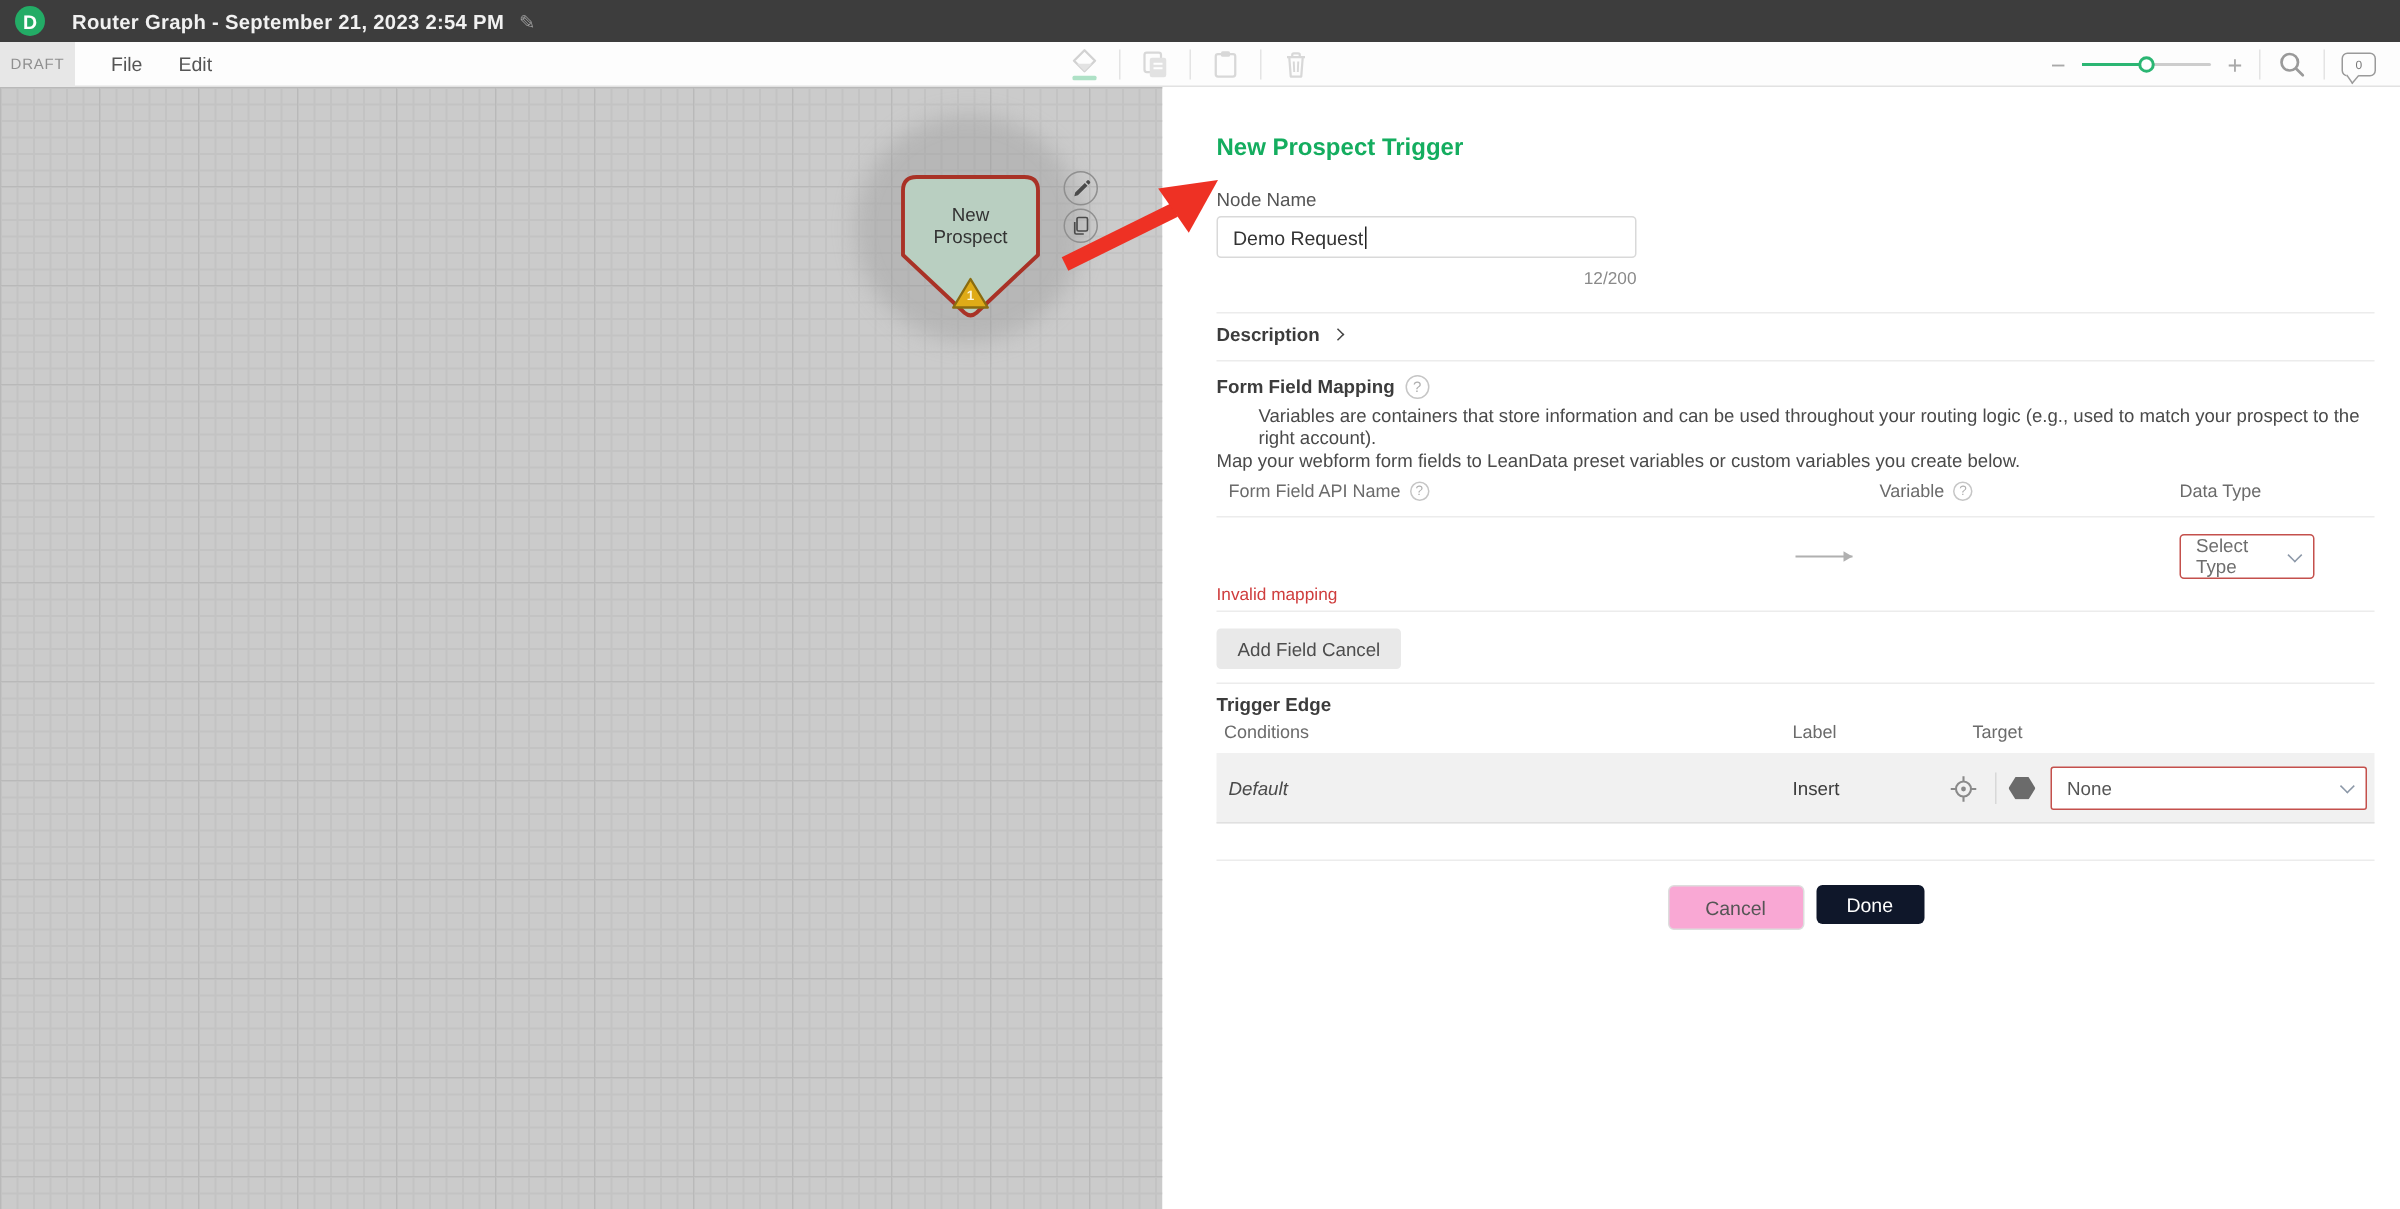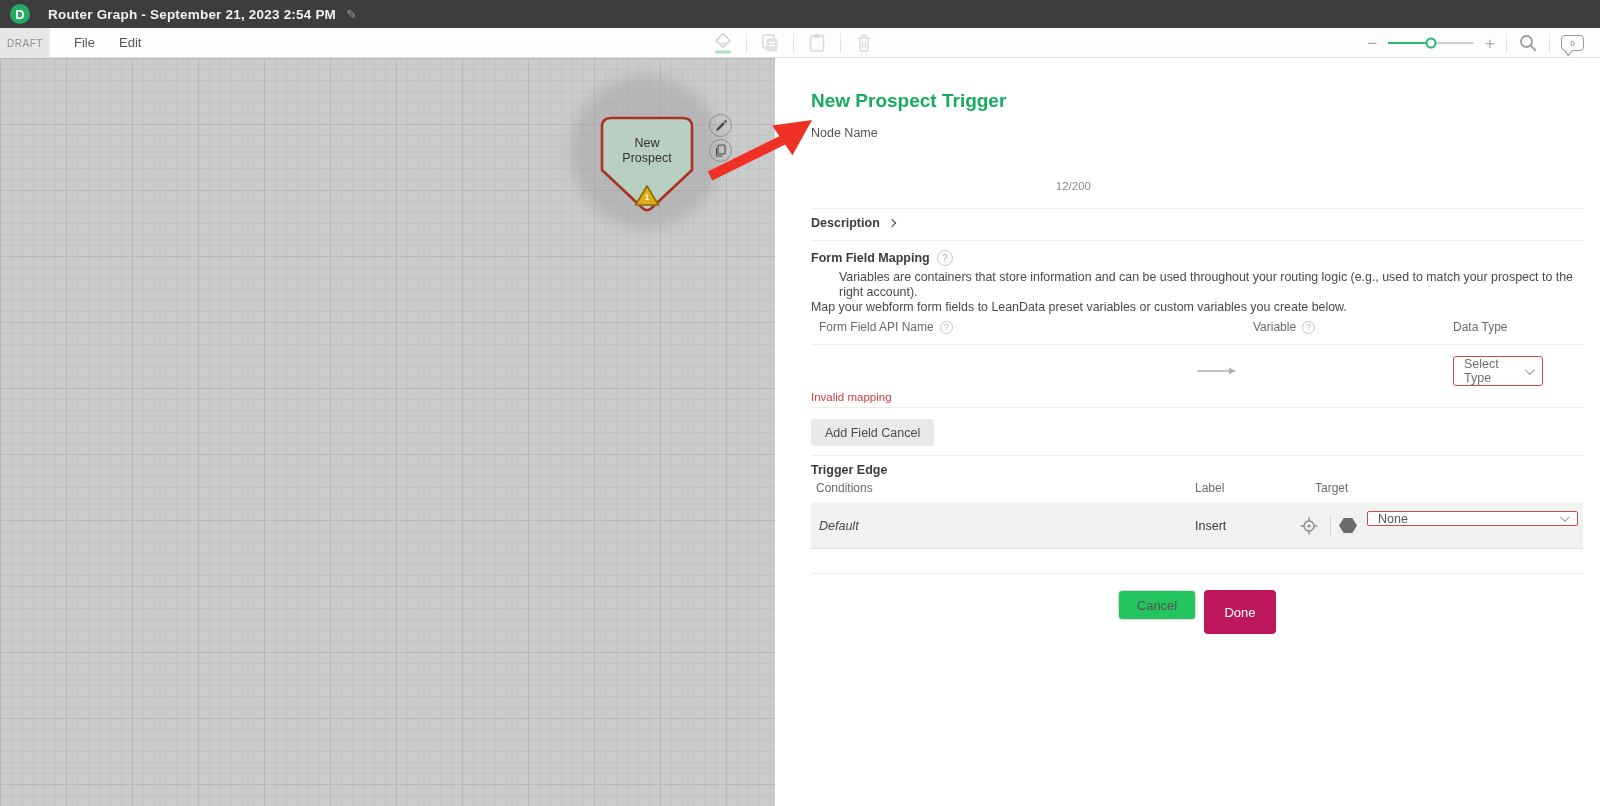--- a/index.html
+++ b/index.html
@@ -46,21 +46,21 @@
   .node-label { position:absolute; left:599px; top:78px; width:96px; text-align:center; font-size:12.5px; color:#333; line-height:15px; padding:0 12px; }
   .warn-svg { position:absolute; left:634px; top:126px; }
   .warn-num { position:absolute; left:634px; top:134px; width:26px; text-align:center; font-size:9px; font-weight:bold; color:#fdf6da; }
   .node-actions { position:absolute; left:709px; top:56px; display:flex; flex-direction:column; gap:2px; }
   .circ-btn { width:23px; height:23px; border-radius:50%; border:1.4px solid #8f8f8f; display:flex; align-items:center; justify-content:center; background:transparent; }
   .arrow-overlay { position:absolute; left:690px; top:102px; width:140px; height:95px; z-index:40; pointer-events:none; }
 
   
   .panel { position:relative; flex:1; background:#fff; height:748px; }
   .hr { position:absolute; left:36px; right:17px; height:1px; background:#ececec; }
-  .p-title { position:absolute; left:36px; top:32px; font-size:19px; font-weight:bold; color:#14ad5f; }
+  .p-title { position:absolute; left:36px; top:32px; font-size:16px; font-weight:bold; color:#14ad5f; }
   .nn-label { position:absolute; left:36px; top:68px; font-size:12.5px; color:#555; }
   .nn-input { position:absolute; left:36px; top:86px; width:280px; height:28px; border:1px solid #d9d9d9; border-radius:3px; background:#fff; display:flex; align-items:center; padding:0 10px; font-size:13px; color:#333; }
   .caret { display:inline-block; width:1px; height:15px; background:#222; margin-left:1px; }
   .nn-counter { position:absolute; left:36px; top:122px; width:280px; text-align:right; font-size:11.5px; color:#8a8a8a; }
   .desc-row { position:absolute; left:36px; top:158px; display:flex; align-items:center; gap:9px; font-size:12.5px; font-weight:bold; color:#3c3c3c; }
   .chev-right { width:6px; height:6px; border-right:1.7px solid #444; border-bottom:1.7px solid #444; transform:rotate(-45deg); }
   .ffm-title { position:absolute; left:36px; top:192px; display:flex; align-items:center; gap:7px; font-size:12.5px; font-weight:bold; color:#3c3c3c; }
   .qmark { width:15px; height:15px; border-radius:50%; border:1px solid #c6c6c6; color:#b0b0b0; font-size:10px; font-weight:normal; display:inline-flex; align-items:center; justify-content:center; }
   .ffm-p1 { position:absolute; left:36px; top:212px; width:745px; font-size:12.4px; color:#4a4a4a; line-height:15px;margin-left:28px; }
   .ffm-p2 { position:absolute; left:36px; top:242px; width:745px; font-size:12.4px; color:#4a4a4a; line-height:15px; }
@@ -76,24 +76,24 @@
   .add-btn { position:absolute; left:36px; top:361px; height:27px; padding:0 14px; background:#e9e9e9; border:none; border-radius:3px; font-size:12.5px; color:#4c4c4c; font-family:"Liberation Sans", sans-serif; }
   .te-title { position:absolute; left:36px; top:405px; font-size:12.5px; font-weight:bold; color:#3c3c3c; }
   .te-ch { position:absolute; top:423px; font-size:12px; color:#6b6b6b; }
   .te-cond { left:41px; } .te-label { left:420px; } .te-target { left:540px; }
   .te-row { position:absolute; left:36px; right:17px; top:444px; height:47px; background:#f1f1f1; border-bottom:1px solid #e0e0e0; }
   .te-default { position:absolute; left:8px; top:0; height:47px; display:flex; align-items:center; font-size:12.5px; font-style:italic; color:#4a4a4a; }
   .te-insert { position:absolute; left:384px; top:0; height:47px; display:flex; align-items:center; font-size:12.5px; color:#3c3c3c; }
   .te-crosshair { position:absolute; left:488px; top:14px; }
   .te-vsep { position:absolute; left:519px; top:13px; width:1px; height:21px; background:#d8d8d8; }
   .hexagon { position:absolute; left:528px; top:16px; width:18px; height:15px; background:#6b6b6b; clip-path:polygon(26% 0, 74% 0, 100% 50%, 74% 100%, 26% 100%, 0 50%); }
-  .sel-none { position:absolute; left:556px; top:9px; width:211px; height:15px; border:1.5px solid #c4504c; border-radius:2px; background:#fff; display:flex; align-items:center; justify-content:space-between; padding:0 10px; font-size:12.5px; color:#555; }
+  .sel-none { position:absolute; left:556px; top:9px; width:211px; height:29px; border:1.5px solid #c4504c; border-radius:2px; background:#fff; display:flex; align-items:center; justify-content:space-between; padding:0 10px; font-size:12.5px; color:#555; }
   .btn-row { position:absolute; left:36px; right:17px; top:532px; display:flex; justify-content:center; gap:8px; }
-  .cancel-btn { width:78px; height:30px; background:#22c55e; border:1px solid #ddd; border-radius:4px; font-size:13px; color:#555; font-family:"Liberation Sans", sans-serif; }
-  .done-btn { width:72px; height:44px; background:#be185d; border:none; border-radius:4px; font-size:13px; color:#fff; font-family:"Liberation Sans", sans-serif; }
+  .cancel-btn { width:91px; height:30px; background:#f9a8d4; border:1px solid #ddd; border-radius:4px; font-size:13px; color:#555; font-family:"Liberation Sans", sans-serif; }
+  .done-btn { width:72px; height:26px; background:#0f172a; border:none; border-radius:4px; font-size:13px; color:#fff; font-family:"Liberation Sans", sans-serif; }
 </style>
 </head>
 <body>
 
 <div class="app">
 
   <div class="titlebar">
     <div class="logo">D</div>
     <div class="doc-title">Router Graph - September 21, 2023 2:54 PM</div>
     <div class="title-pencil">✎</div>
@@ -186,20 +186,24 @@
             <path d="M2.5 4 v7 a1 1 0 0 0 1 1 h5" fill="none" stroke="#4a4a4a" stroke-width="1.1"></path>
           </svg>
         </div>
       </div>
     </div>
 
     <div class="panel">
       <div class="p-title">New Prospect Trigger</div>
 
       <div class="nn-label">Node Name</div>
+      <div class="nn-input">
+        <span>Demo Request</span>
+        <span class="caret"></span>
+      </div>
       <div class="nn-counter">12/200</div>
 
       <div class="hr" style="top:150px"></div>
 
       <div class="desc-row">
         <span>Description</span>
         <span class="chev-right"></span>
       </div>
 
       <div class="hr" style="top:182px"></div>

